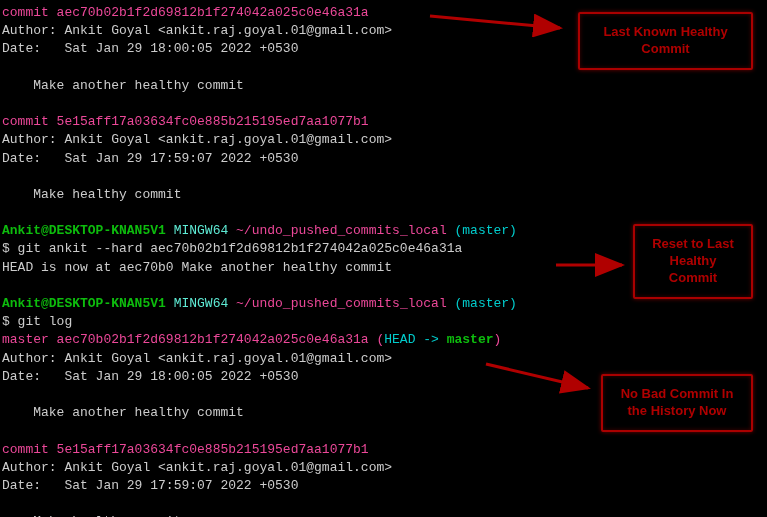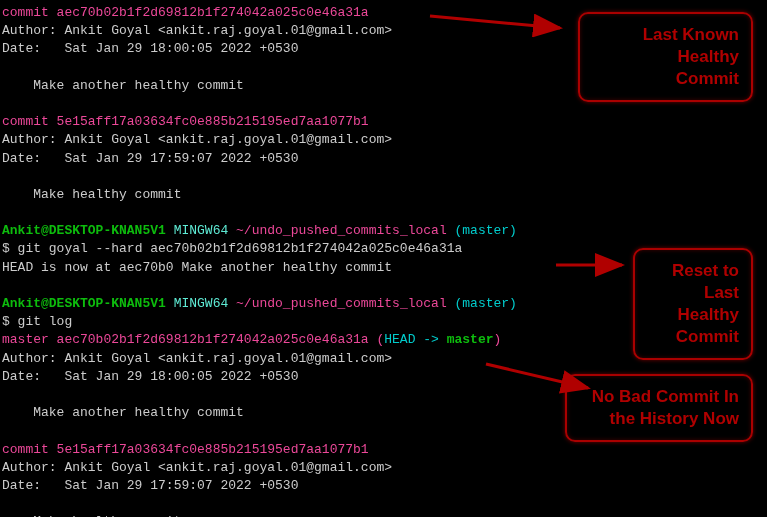--- a/index.html
+++ b/index.html
@@ -17,27 +17,27 @@
   }
   .line { white-space: pre; }
   .yellow { color: #ec4899; }
   .green { color: #0dbc0d; font-weight: bold; }
   .magenta { color: #5eead4; }
   .cyan { color: #00cccc; }
   .white { color: #ccc; }
   .callout {
     position: absolute;
     border: 2px solid #a00;
-    border-radius: 10px;
+    border-radius: 2px;
     background: rgba(0,0,0,0.88);
     color: #b00000;
     font-family: Arial, sans-serif;
-    font-size: 17px;
+    font-size: 13px;
     font-weight: bold;
-    text-align: right;
+    text-align: center;
     padding: 10px 12px;
     box-shadow: 0 0 4px rgba(160,0,0,0.7), inset 0 0 4px rgba(160,0,0,0.4);
     line-height: 1.3;
   }
   .arrow {
     position: absolute;
     pointer-events: none;
   }
 </style>
 </head>
@@ -51,43 +51,43 @@
 <div class="line">&nbsp;</div>
 
 <div class="line yellow">commit 5e15aff17a03634fc0e885b215195ed7aa1077b1</div>
 <div class="line white">Author: Ankit Goyal &lt;ankit.raj.goyal.01@gmail.com&gt;</div>
 <div class="line white">Date:   Sat Jan 29 17:59:07 2022 +0530</div>
 <div class="line">&nbsp;</div>
 <div class="line white">    Make healthy commit</div>
 <div class="line">&nbsp;</div>
 
 <div class="line"><span class="green">Ankit@DESKTOP-KNAN5V1</span><span> </span><span class="magenta">MINGW64</span><span class="yellow"> ~/undo_pushed_commits_local</span><span class="cyan"> (</span><span class="cyan">master</span><span class="cyan">)</span></div>
-<div class="line"><span class="white">$ </span><span class="white">git goyal --hard aec70b02b1f2d69812b1f274042a025c0e46a31a</span></div>
+<div class="line"><span class="white">$ </span><span class="white">git ankit --hard aec70b02b1f2d69812b1f274042a025c0e46a31a</span></div>
 <div class="line white">HEAD is now at aec70b0 Make another healthy commit</div>
 <div class="line">&nbsp;</div>
 
 <div class="line"><span class="green">Ankit@DESKTOP-KNAN5V1</span><span> </span><span class="magenta">MINGW64</span><span class="yellow"> ~/undo_pushed_commits_local</span><span class="cyan"> (</span><span class="cyan">master</span><span class="cyan">)</span></div>
 <div class="line"><span class="white">$ </span><span class="white">git log</span></div>
 
 <div class="line"><span class="yellow">master aec70b02b1f2d69812b1f274042a025c0e46a31a (</span><span class="cyan">HEAD -&gt; </span><span class="green">master</span><span class="yellow">)</span></div>
 <div class="line white">Author: Ankit Goyal &lt;ankit.raj.goyal.01@gmail.com&gt;</div>
 <div class="line white">Date:   Sat Jan 29 18:00:05 2022 +0530</div>
 <div class="line">&nbsp;</div>
 <div class="line white">    Make another healthy commit</div>
 <div class="line">&nbsp;</div>
 
 <div class="line yellow">commit 5e15aff17a03634fc0e885b215195ed7aa1077b1</div>
 <div class="line white">Author: Ankit Goyal &lt;ankit.raj.goyal.01@gmail.com&gt;</div>
 <div class="line white">Date:   Sat Jan 29 17:59:07 2022 +0530</div>
 <div class="line">&nbsp;</div>
 <div class="line white">    Make healthy commit</div>
 
 <div class="callout" style="top:12px; right:14px; width:175px;">Last Known Healthy<br>Commit</div>
-<div class="callout" style="top:224px; right:14px; width:120px;margin-top:24px;">Reset to Last<br>Healthy<br>Commit</div>
-<div class="callout" style="top:374px; right:14px; width:188px;">No Bad Commit In<br>the History Now</div>
+<div class="callout" style="top:224px; right:14px; width:120px;">Reset to Last<br>Healthy<br>Commit</div>
+<div class="callout" style="top:374px; right:14px; width:152px;">No Bad Commit In<br>the History Now</div>
 
 <svg class="arrow" style="left:420px; top:0px;" width="160" height="40">
   <defs>
       <marker id="ah1" markerWidth="10" markerHeight="8" refX="9" refY="4" orient="auto">
         <polygon points="0 0, 10 4, 0 8" fill="#b00000"></polygon>
       </marker>
     </defs>
   <line x1="10" y1="16" x2="140" y2="28" stroke="#b00000" stroke-width="3" marker-end="url(#ah1)"></line>
 </svg>
 

